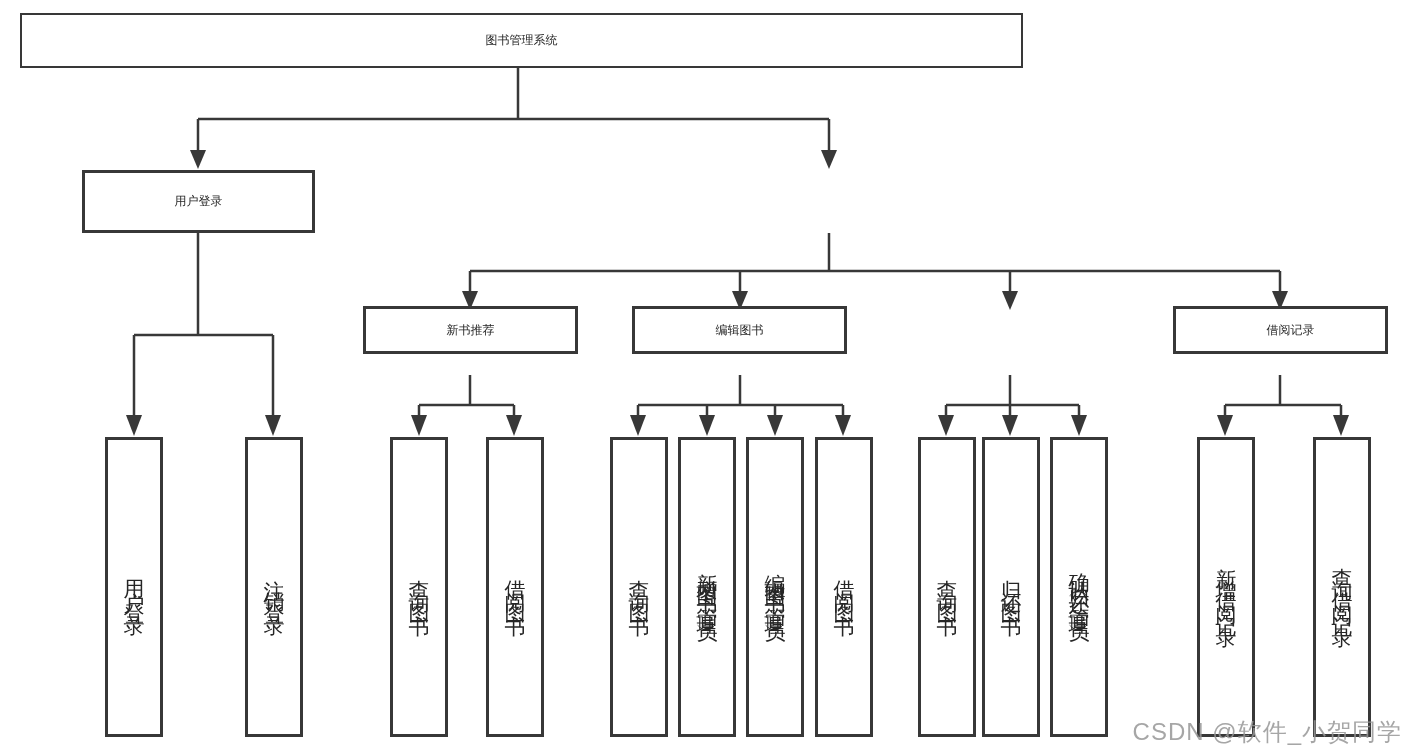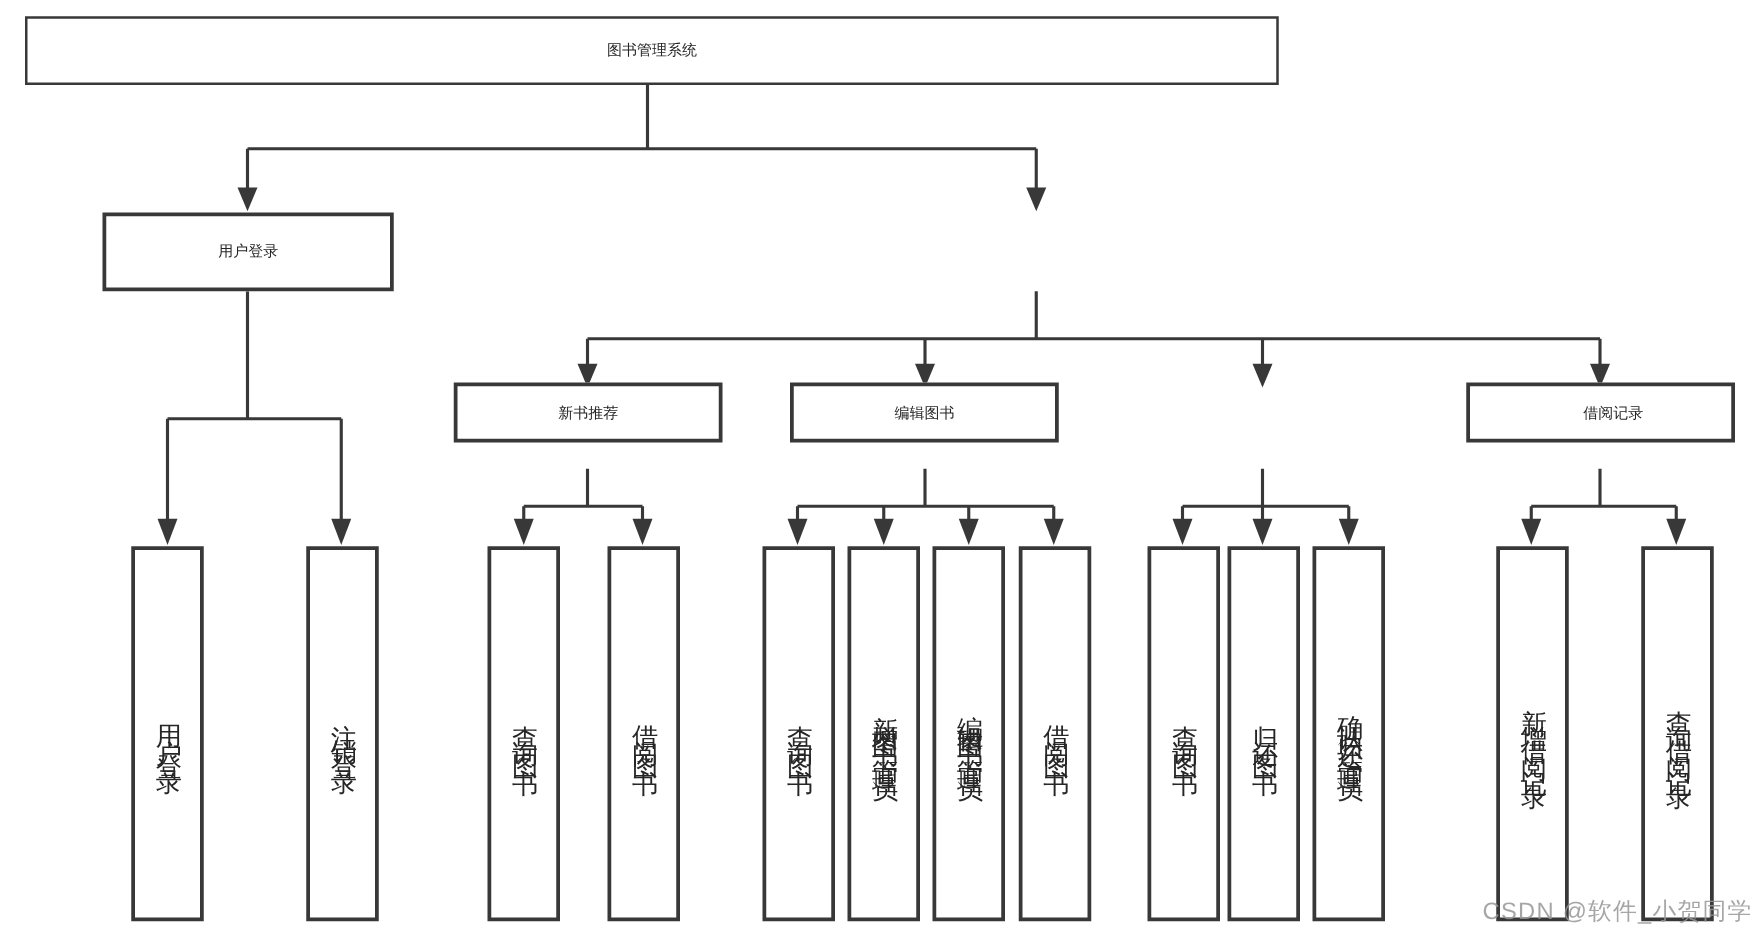--- a/index.html
+++ b/index.html
@@ -46,21 +46,21 @@
     top: 437px; height: 300px; width: 58px;
     writing-mode: vertical-rl;
     font-size: 21px;
     letter-spacing: 12px;
   }
   .box.leaf.dense { letter-spacing: 7px; }
   #watermark {
     position: absolute;
     top: 716px;
     right: 3px;
-    font-size: 19px;
+    font-size: 24px;
     letter-spacing: 1px;
     color: rgba(150, 150, 150, 0.85);
     z-index: 5;
   }
 </style>
 </head>
 <body>
 
 <div id="canvas">
 

